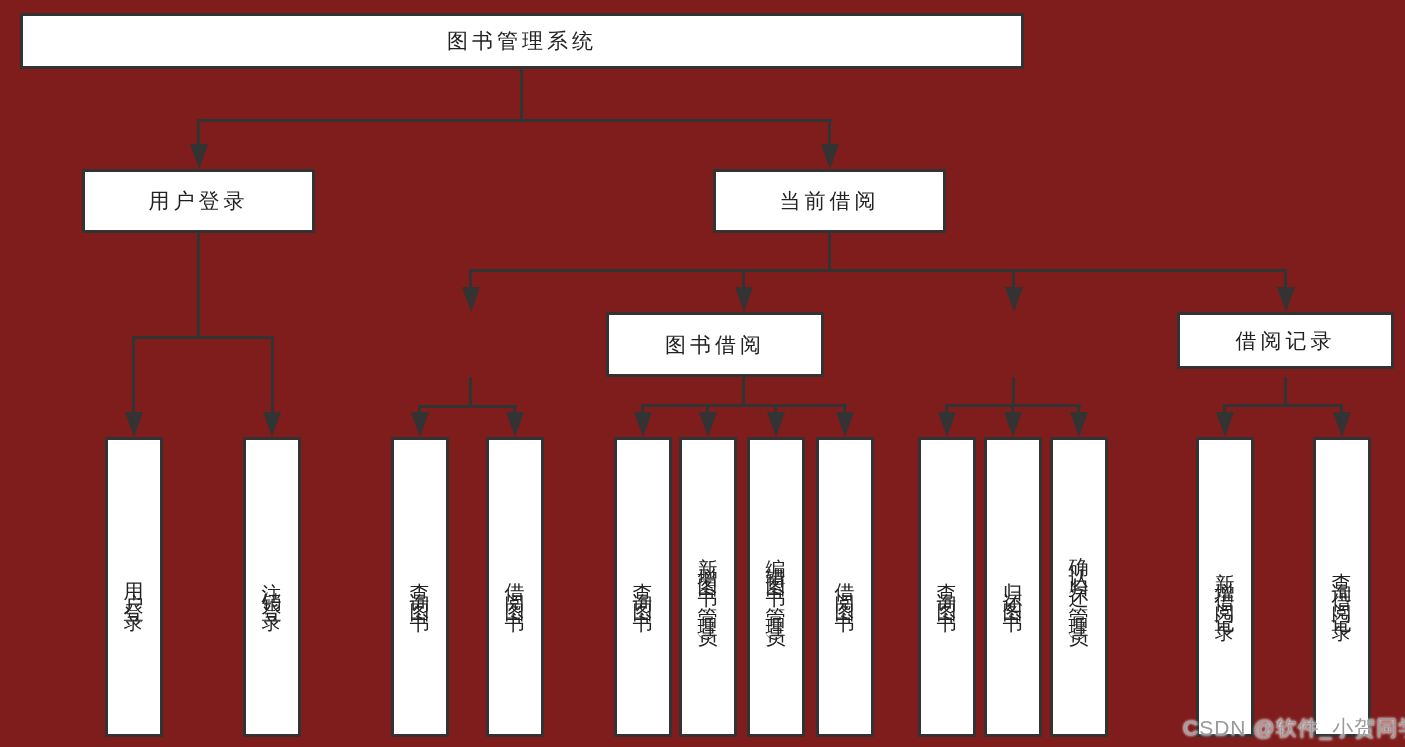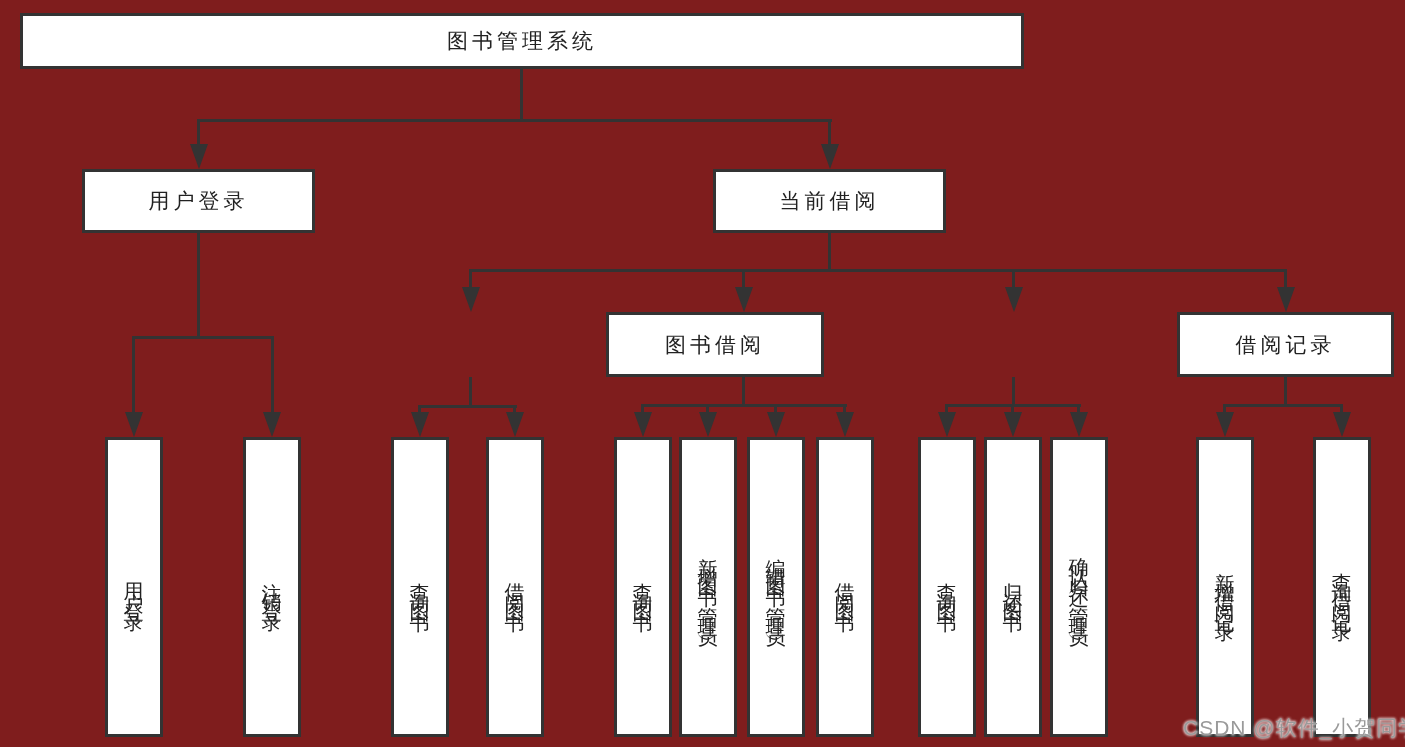--- a/index.html
+++ b/index.html
@@ -85,21 +85,21 @@
   <div class="box hbox" style="left:82px; top:169px; width:233px; height:64px;">
     <span>用户登录</span>
   </div>
   <div class="box hbox" style="left:713px; top:169px; width:233px; height:64px;">
     <span>当前借阅</span>
   </div>
 
   <div class="box hbox" style="left:606px; top:312px; width:218px; height:65px;">
     <span>图书借阅</span>
   </div>
-  <div class="box hbox" style="left:1177px; top:312px; width:217px; height:65px;">
+  <div class="box hbox" style="left:1177px; top:312px; width:217px; height:57px;">
     <span>借阅记录</span>
   </div>
 
   <div class="box vbox" style="left:105px;">
     <span>用户登录</span>
   </div>
   <div class="box vbox" style="left:243px;">
     <span>注销登录</span>
   </div>
 

